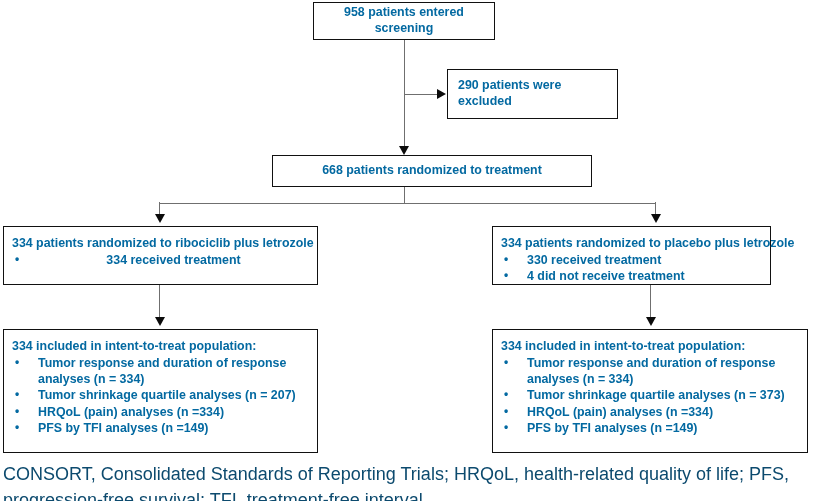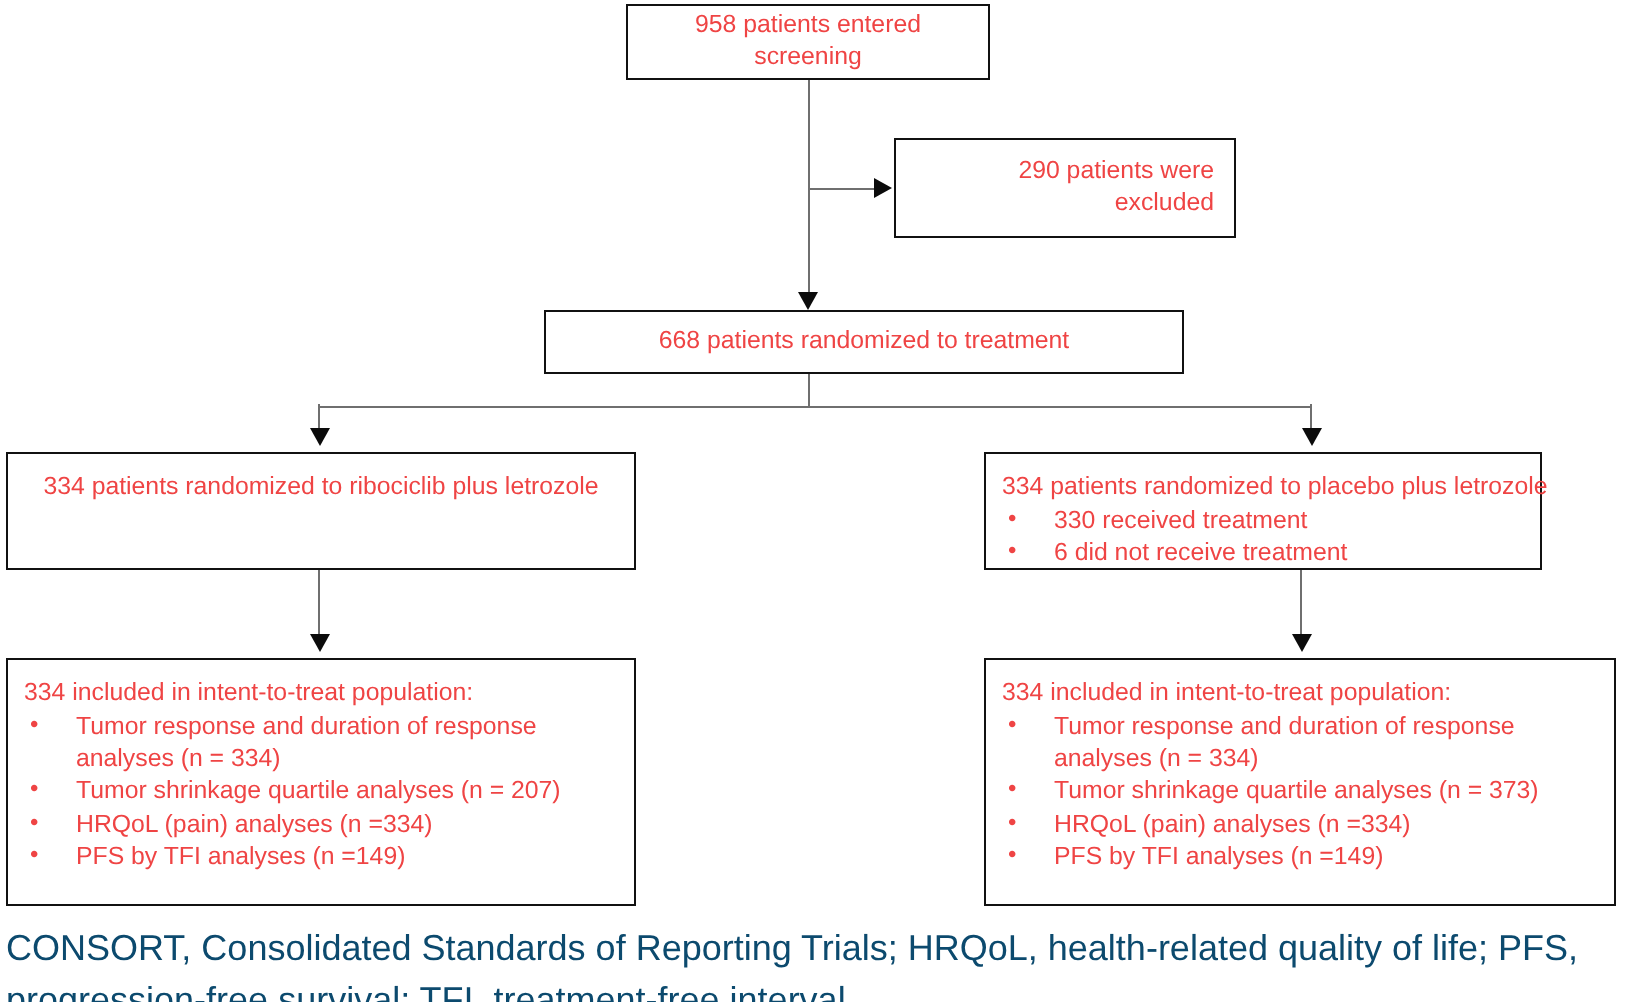--- a/index.html
+++ b/index.html
@@ -20,39 +20,40 @@
     background: #ffffff;
   }
   
   .box {
     position: absolute;
     box-sizing: border-box;
     border: 1.6px solid #111111;
     background: #ffffff;
     font-size: 12.4px;
     line-height: 1.28;
-    color: #ef4444;
+    color: #0369a1;
+    font-weight: bold;
   }
   .box.center {
     display: flex;
     align-items: center;
     justify-content: center;
     text-align: center;
     padding: 2px 6px;
   }
   .box.leftal {
     display: block;
     text-align: left;
     padding: 9px 8px 6px 8px;
   }
   .box.vcenter-left {
     display: flex;
     align-items: center;
     justify-content: flex-start;
-    text-align: right;
+    text-align: left;
     padding: 2px 10px;
   }
   .headline {
     margin: 0 0 1px 0;
     white-space: nowrap;
   }
   ul.bullets {
     list-style: none;
     margin: 0;
     padding: 0;
@@ -134,27 +135,30 @@
 
   <div class="vline" style="left:404px; top:187px; width:1.3px; height:16px;"></div>
   <div class="hline" style="left:159px; top:202.5px; width:497px;"></div>
   <div class="vline" style="left:159px; top:202px; width:1.3px; height:14px;"></div>
   <div class="arrow-down" style="left:154.5px; top:214px;"></div>
   <div class="vline" style="left:655px; top:202px; width:1.3px; height:14px;"></div>
   <div class="arrow-down" style="left:650.5px; top:214px;"></div>
 
   <div class="box leftal" style="left:3px; top:226px; width:315px; height:59px;text-align:center;">
     <p class="headline">334 patients randomized to ribociclib plus letrozole</p>
+    <ul class="bullets">
+      <li>334 received treatment</li>
+    </ul>
   </div>
 
   <div class="box leftal" style="left:492px; top:226px; width:279px; height:59px;">
     <p class="headline">334 patients randomized to placebo plus letrozole</p>
     <ul class="bullets">
       <li>330 received treatment</li>
-      <li>6 did not receive treatment</li>
+      <li>4 did not receive treatment</li>
     </ul>
   </div>
 
   <div class="vline" style="left:159px; top:285px; width:1.3px; height:36px;"></div>
   <div class="arrow-down" style="left:154.5px; top:317px;"></div>
 
   <div class="vline" style="left:650px; top:285px; width:1.3px; height:36px;"></div>
   <div class="arrow-down" style="left:645.5px; top:317px;"></div>
 
   <div class="box leftal" style="left:3px; top:329px; width:315px; height:124px;">

